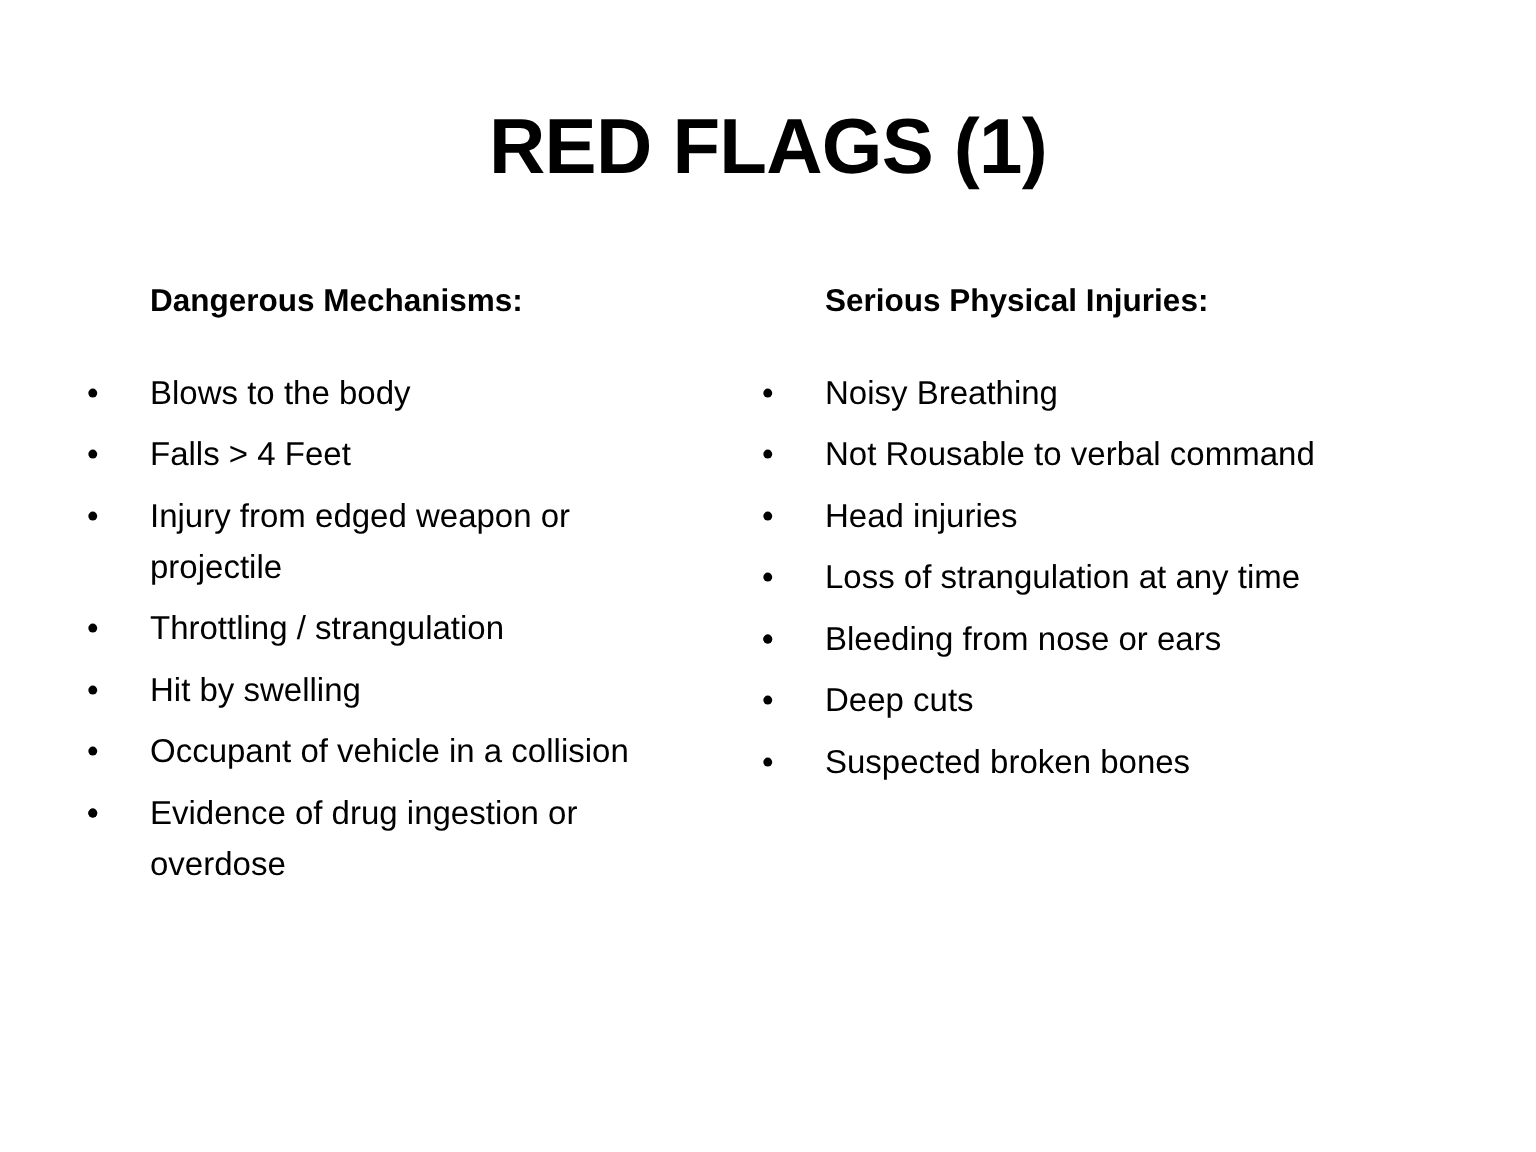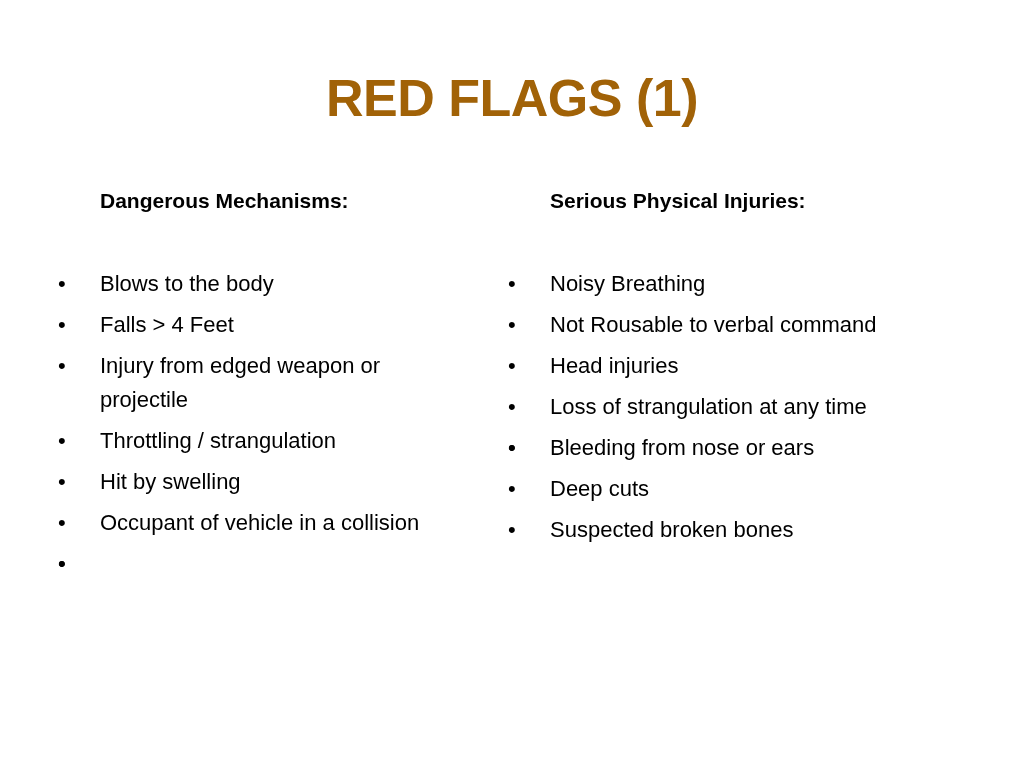--- a/index.html
+++ b/index.html
@@ -1,43 +1,43 @@
 <!DOCTYPE html>
 <html><head>
 <meta charset="utf-8">
 <style>
   html, body { margin:0; padding:0; }
   body { width:1024px; height:768px; background:#ffffff; position:relative; overflow:hidden;
          font-family:"Liberation Sans", sans-serif; color:#000; }
   .title { position:absolute; top:68px; left:0; width:1024px; text-align:center;
-           font-size:52px; font-weight:bold; color:#a16207; letter-spacing:-0.5px; }
+           font-size:52px; font-weight:bold; color:#000000; letter-spacing:-0.5px; }
   .col { position:absolute; top:186px; }
   .col.left { left:58px; width:440px; }
   .col.right { left:508px; width:460px; }
-  .heading { margin-left:42px; font-size:21px; font-weight:bold; height:30px; line-height:30px; margin-bottom:51px; }
+  .heading { margin-left:42px; font-size:21px; font-weight:bold; height:30px; line-height:30px; margin-bottom:29px; }
   ul { list-style:none; margin:0; padding:0; }
   li { position:relative; padding-left:42px; font-size:22px; line-height:34px; margin-bottom:7px; }
   li .bullet { position:absolute; left:0; top:0; width:20px; }
 </style>
 </head>
 <body>
 
 <div class="title">RED FLAGS (1)</div>
 
 <div class="col left">
   <div class="heading">Dangerous Mechanisms:</div>
   <ul>
     <li><span class="bullet">•</span><span>Blows to the body</span></li>
     <li><span class="bullet">•</span><span>Falls &gt; 4 Feet</span></li>
     <li style="width:360px"><span class="bullet">•</span><span>Injury from edged weapon or projectile</span></li>
     <li><span class="bullet">•</span><span>Throttling / strangulation</span></li>
     <li><span class="bullet">•</span><span>Hit by swelling</span></li>
     <li><span class="bullet">•</span><span>Occupant of vehicle in a collision</span></li>
     <li><span class="bullet">•</span></li>
-    <li style="width:360px"><span class="bullet">•</span></li>
+    <li style="width:360px"><span class="bullet">•</span><span>Evidence of drug ingestion or overdose</span></li>
   </ul>
 </div>
 
 <div class="col right">
   <div class="heading">Serious Physical Injuries:</div>
   <ul>
     <li><span class="bullet">•</span><span>Noisy Breathing</span></li>
     <li><span class="bullet">•</span><span>Not Rousable to verbal command</span></li>
     <li><span class="bullet">•</span><span>Head injuries</span></li>
     <li><span class="bullet">•</span><span>Loss of strangulation at any time</span></li>

